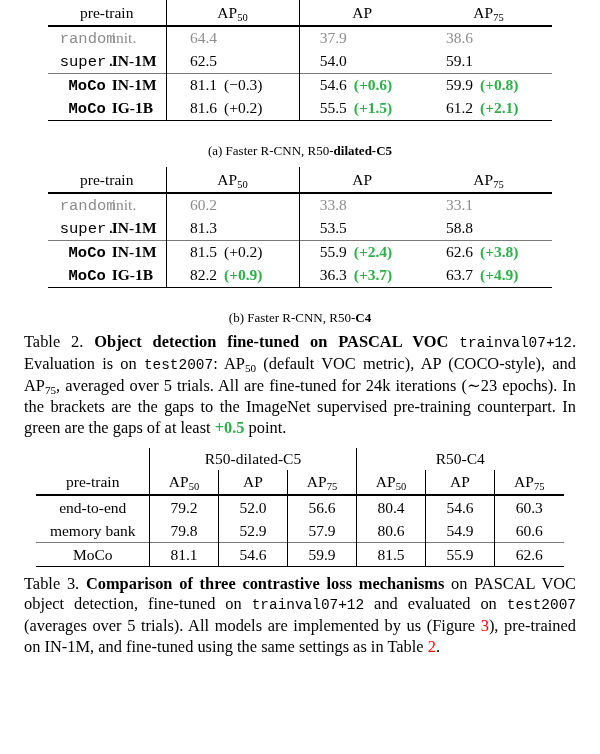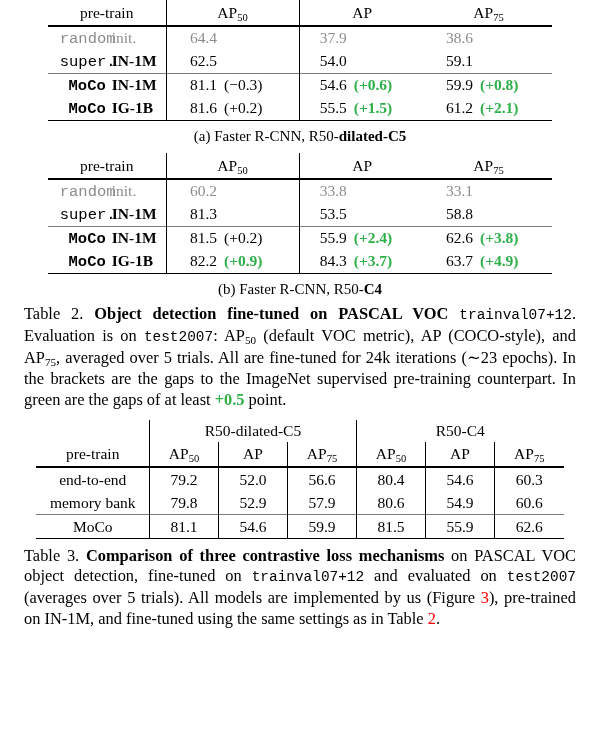--- a/index.html
+++ b/index.html
@@ -66,22 +66,22 @@
     text-align: center;
   }
   .tbl2 .num { display: inline-block; min-width: 30px; text-align: right; }
   .tbl2 .gap { display: inline-block; min-width: 54px; text-align: left; padding-left: 7px; }
   .tbl2 .prelabel { display: inline-block; width: 100px; text-align: left; padding-left: 6px;}
   .tbl2 .prelabel .pt1 { display:inline-block; width: 46px; text-align: right; font-family: Liberation Mono, monospace; }
   .tbl2 .prelabel .pt2 { display:inline-block; padding-left: 6px; text-align: center; }
 
   .subcap {
     text-align: center;
-    font-size: 15px;
-    margin: 7px 0 0 0;
+    font-size: 13px;
+    margin: 22px 0 0 0;
     font-family: "Liberation Serif", "DejaVu Serif", serif;
   }
 
   
   .caption {
     font-size: 16.4px;
     line-height: 20.9px;
     text-align: justify;
     text-align-last: left;
     margin: 0;
@@ -255,21 +255,21 @@
       </tr>
 
       <tr>
         <td class="rule-bottom">
           <span class="prelabel"><span class="pt1 b">MoCo</span><span class="pt2 b">IG-1B</span></span>
         </td>
         <td class="rule-bottom vl">
           <span class="cellpair"><span class="num">82.2</span><span class="gap green b">(+0.9)</span></span>
         </td>
         <td class="rule-bottom vl">
-          <span class="cellpair"><span class="num">84.3</span><span class="gap green b">(+3.7)</span></span>
+          <span class="cellpair"><span class="num">36.3</span><span class="gap green b">(+3.7)</span></span>
         </td>
         <td class="rule-bottom">
           <span class="cellpair"><span class="num">63.7</span><span class="gap green b">(+4.9)</span></span>
         </td>
       </tr>
     </tbody>
   </table>
 
   <p class="subcap">
     <span>(b) Faster R-CNN, R50-</span><span class="b">C4</span>

